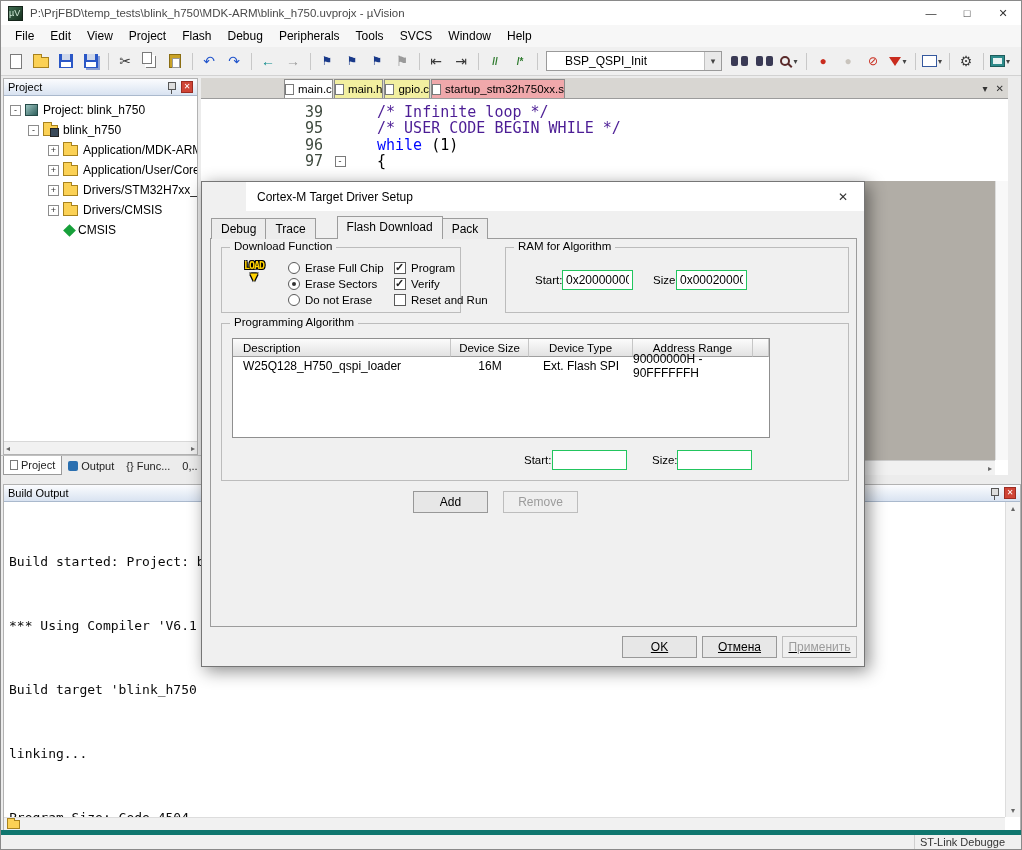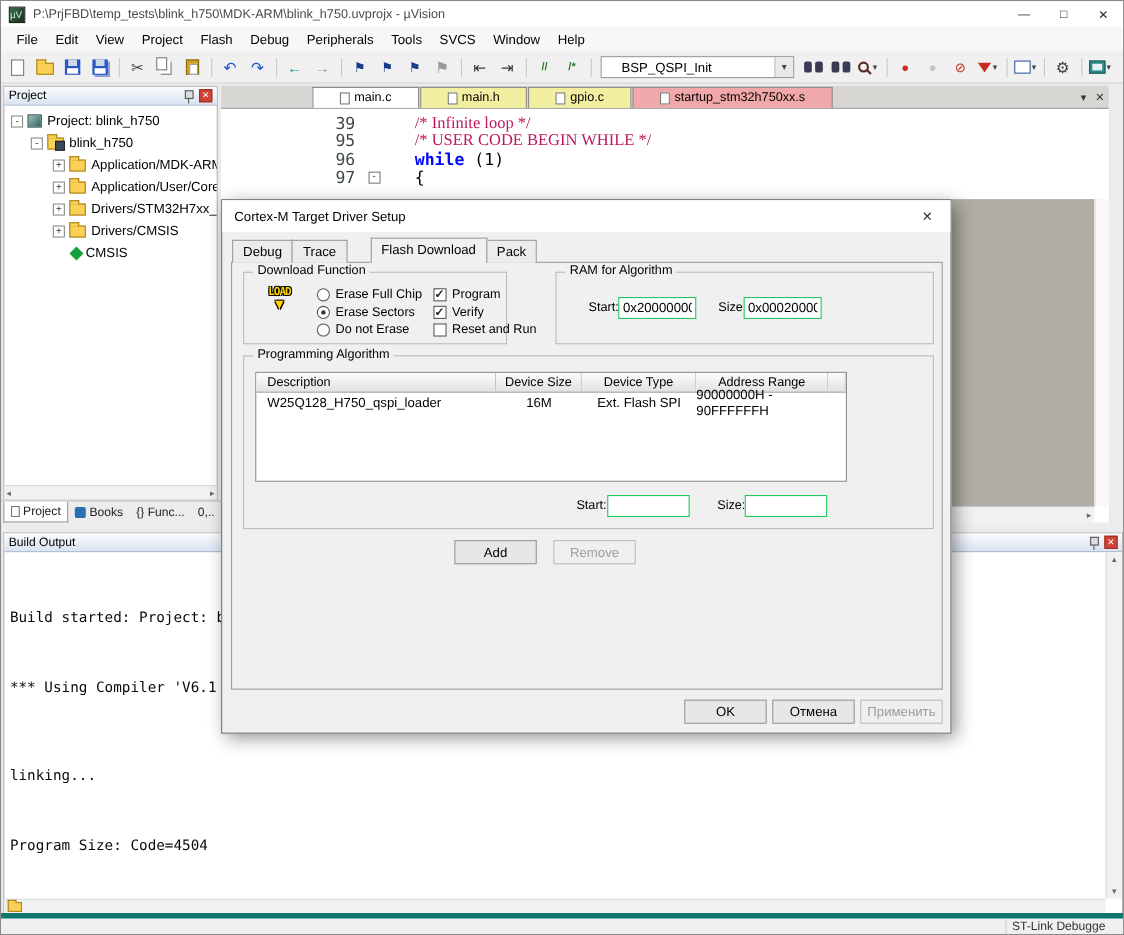--- a/index.html
+++ b/index.html
@@ -82,52 +82,52 @@
   .scroll-arrow { font-size:8px; color:#666; }
   
   .panel-tabs { position:absolute; left:0; top:454px; width:200px; height:20px; background:#ececec; border-top:1px solid #c0c0c0; display:flex; align-items:stretch; padding-left:2px; }
   .ptab { padding:0 6px; font-size:11px; display:flex; align-items:center; gap:3px; color:#222; white-space:nowrap; }
   .ptab.pt-active { background:#fff; border:1px solid #9a9a9a; border-top:none; }
   .ic-ppage { width:8px; height:10px; background:#fff; border:1px solid #7a7a7a; }
   .ic-pbook { width:10px; height:10px; background:#2a6fb0; border-radius:2px; }
   
   .editor { position:absolute; left:200px; top:77px; width:807px; height:397px; background:#fff; }
   .editor-tabstrip { position:absolute; top:0; left:0; right:0; height:21px; background:#d8d6d2; border-bottom:1px solid #9c9c9c; display:flex; align-items:flex-end; padding-left:83px; }
-  .etab { height:19px; padding:0 24px; display:flex; align-items:center; gap:4px; font-size:11.5px; border:1px solid #8c8c8c; border-bottom:none; margin-right:1px; background:#e4e2de; white-space:nowrap; }
+  .etab { height:19px; padding:0 0; display:flex; align-items:center; gap:4px; font-size:11.5px; border:1px solid #8c8c8c; border-bottom:none; margin-right:1px; background:#e4e2de; white-space:nowrap; }
   .etab.t-active { background:#fff; }
   .etab.t-yellow { background:#f2efa0; }
   .etab.t-pink { background:#f0a8ab; }
   .etab-ico { width:9px; height:11px; background:#fff; border:1px solid #7a7a7a; flex:0 0 auto; }
   .tabstrip-btns { margin-left:auto; display:flex; align-items:center; height:100%; padding-right:4px; gap:8px; }
   .ts-down::after { content:"▾"; font-size:10px; color:#333; }
   .ts-close::after { content:"✕"; font-size:10px; color:#333; }
   .editor-code { position:absolute; top:21px; left:0; right:13px; bottom:15px; background:#fff; font-family:"DejaVu Sans Mono", monospace; font-size:15px; overflow:hidden; padding-top:5px; }
   .code-line { display:flex; height:16.4px; line-height:16.4px; }
   .lnum { width:128px; text-align:right; padding-right:6px; color:#3f4a3f; flex:0 0 auto; }
   .fold-col { width:22px; flex:0 0 auto; display:flex; align-items:center; justify-content:center; }
   .fold-box { width:11px; height:11px; border:1px solid #7a7a7a; background:#fff; font-size:9px; line-height:9px; text-align:center; color:#333; }
   .fold-box::after { content:"-"; }
   .code-text { padding-left:26px; white-space:pre; }
-  .c-comment { color:#be185d;font-family:Liberation Serif, serif; }
-  .c-kw { color:#0008ff; font-weight:bold; }
+  .c-comment { color:#4c1d95; }
+  .c-kw { color:#0008ff; font-weight:normal; }
   .editor-gray { position:absolute; left:662px; top:103px; width:132px; height:279px; background:#b1ada6; }
   .editor-vscroll { position:absolute; right:0; top:103px; bottom:15px; width:13px; background:#f8f8f8; border-left:1px solid #dcdcdc; }
   .editor-hscroll { position:absolute; bottom:0; left:0; right:13px; height:15px; background:#f1f1f1; border-top:1px solid #cccccc; display:flex; justify-content:space-between; align-items:center; padding:0 3px; }
   
   .build-output { position:absolute; left:2px; top:483px; width:1018px; height:348px; background:#fff; border:1px solid #b2b2b2; }
   .bo-text { position:absolute; top:17px; left:0; right:15px; bottom:14px; overflow:hidden; font-family:"DejaVu Sans Mono", monospace; font-size:13px; line-height:16px; padding:4px 5px; color:#0a0a0a; white-space:pre; }
   .bo-vscroll { position:absolute; right:0; top:17px; bottom:14px; width:15px; background:#f1f1f1; border-left:1px solid #ddd; display:flex; flex-direction:column; justify-content:space-between; align-items:center; padding:2px 0; }
   .bo-bottom { position:absolute; left:0; right:15px; bottom:0; height:14px; background:#f1f1f1; border-top:1px solid #ddd; display:flex; align-items:center; padding-left:3px; }
   .bo-folder { width:13px; height:9px; background:#fbd155; border:1px solid #a8821d; position:relative; }
   .bo-folder::before { content:""; position:absolute; top:-3px; left:-1px; width:6px; height:2px; background:#fbd155; border:1px solid #a8821d; border-bottom:none; }
   
   .statusbar { position:absolute; left:0; bottom:0; width:100%; height:19px; background:#f0f0f0; border-top:5px solid #0f766e; display:flex; align-items:center; font-size:11px; color:#333; }
   .sb-right { margin-left:auto; width:107px; height:100%; border-left:1px solid #cfcfcf; display:flex; align-items:center; padding:0 5px; white-space:nowrap; overflow:hidden; }
   
-  .dialog { position:absolute; left:200px; top:180px; width:664px; height:486px; background:#f0f0f0; border:1px solid #767676; box-shadow:4px 4px 16px rgba(0,0,0,0.45); z-index:40; }
+  .dialog { position:absolute; left:200px; top:180px; width:664px; height:486px; background:#f0f0f0; border:1px solid #767676; box-shadow:4px 4px 16px rgba(0,0,0,0.45); z-index:40;padding-left:44px; }
   .dlg-title { height:29px; background:#fff; display:flex; align-items:center; padding-left:11px; font-size:12px; }
   .dlg-close { margin-left:auto; width:42px; height:29px; display:flex; align-items:center; justify-content:center; color:#333; }
   .dlg-close::after { content:"✕"; font-size:12px; }
   .dlg-tabs { position:absolute; left:9px; top:36px; display:flex; z-index:3; }
   .dtab { padding:3px 9px 0; font-size:12px; height:21px; background:#ececec; border:1px solid #9c9c9c; border-bottom:none; margin-right:-1px; }
   .dtab.dt-active { height:23px; margin-top:-2px; background:#f0f0f0; position:relative; z-index:4; box-shadow:0 2px 0 #f0f0f0;margin-left:22px; }
   .dlg-page { position:absolute; left:8px; top:56px; width:647px; height:389px; background:#f0f0f0; border:1px solid #9c9c9c; }
   .grp { position:absolute; border:1px solid #bcbcbc; }
   .grp-label { position:absolute; top:-8px; left:8px; background:#f0f0f0; padding:0 4px; font-size:11.5px; }
   .load-icon { position:absolute; left:12px; top:12px; width:40px; height:40px; text-align:center; }
@@ -144,21 +144,21 @@
   .pa-table { position:absolute; left:10px; top:14px; width:538px; height:100px; border:1px solid #8f8f8f; background:#fff; overflow:hidden; }
   .pa-head { display:flex; height:18px; }
   .pa-hc { background:linear-gradient(#fcfcfc,#e2e2e2); border-right:1px solid #c6c6c6; border-bottom:1px solid #9f9f9f; font-size:11.5px; display:flex; align-items:center; justify-content:center; flex:0 0 auto; }
   .c1 { width:218px; } .c2 { width:78px;text-align:right; } .c3 { width:104px; } .c4 { width:120px; } .cf { flex:1 1 auto; }
   .pa-hc.c1 { justify-content:flex-start; padding-left:10px; }
   .pa-row { display:flex; height:17px; font-size:12px; align-items:center; }
   .pa-cell { display:flex; align-items:center; justify-content:center; flex:0 0 auto; }
   .pa-cell.c1 { justify-content:flex-start; padding-left:10px; }
   .btn { display:flex; align-items:center; justify-content:center; background:#e7e7e7; border:1px solid #989898; font-size:12px; height:22px; width:75px; }
   .btn.disabled { color:#9c9c9c; border-color:#bdbdbd; background:#efefef; }
-  .dlg-btns { position:absolute; bottom:8px; right:7px; display:flex; gap:5px; }
+  .dlg-btns { position:absolute; bottom:8px; right:7px; display:flex; gap:5px;text-decoration:underline; }
 </style>
 </head>
 <body>
 
 <div id="window">
 
   <div class="titlebar">
     <span class="app-icon">µV</span>
     <span class="title-text">P:\PrjFBD\temp_tests\blink_h750\MDK-ARM\blink_h750.uvprojx - µVision</span>
     <span class="win-btn">—</span>
@@ -420,21 +420,21 @@
 
   <div class="panel-tabs">
 
       <span class="ptab pt-active">
         <span class="ic-ppage"></span>
         <span>Project</span>
       </span>
 
       <span class="ptab">
         <span class="ic-pbook"></span>
-        <span>Books</span>
+        <span>Output</span>
       </span>
 
       <span class="ptab">
 
         <span>{} Func...</span>
       </span>
 
       <span class="ptab">
 
         <span>0,..</span>
@@ -507,20 +507,21 @@
       <span class="cap-label">Build Output</span>
       <span class="pin-icon"></span>
       <span class="close-box"></span>
     </div>
     <div class="bo-text">
       
         <div class="bo-line">Build started: Project: b</div>
       
         <div class="bo-line">*** Using Compiler 'V6.1</div>
       
+        <div class="bo-line">Build target 'blink_h750</div>
       
         <div class="bo-line">linking...</div>
       
         <div class="bo-line">Program Size: Code=4504 </div>
       
         
       
         
       
         

